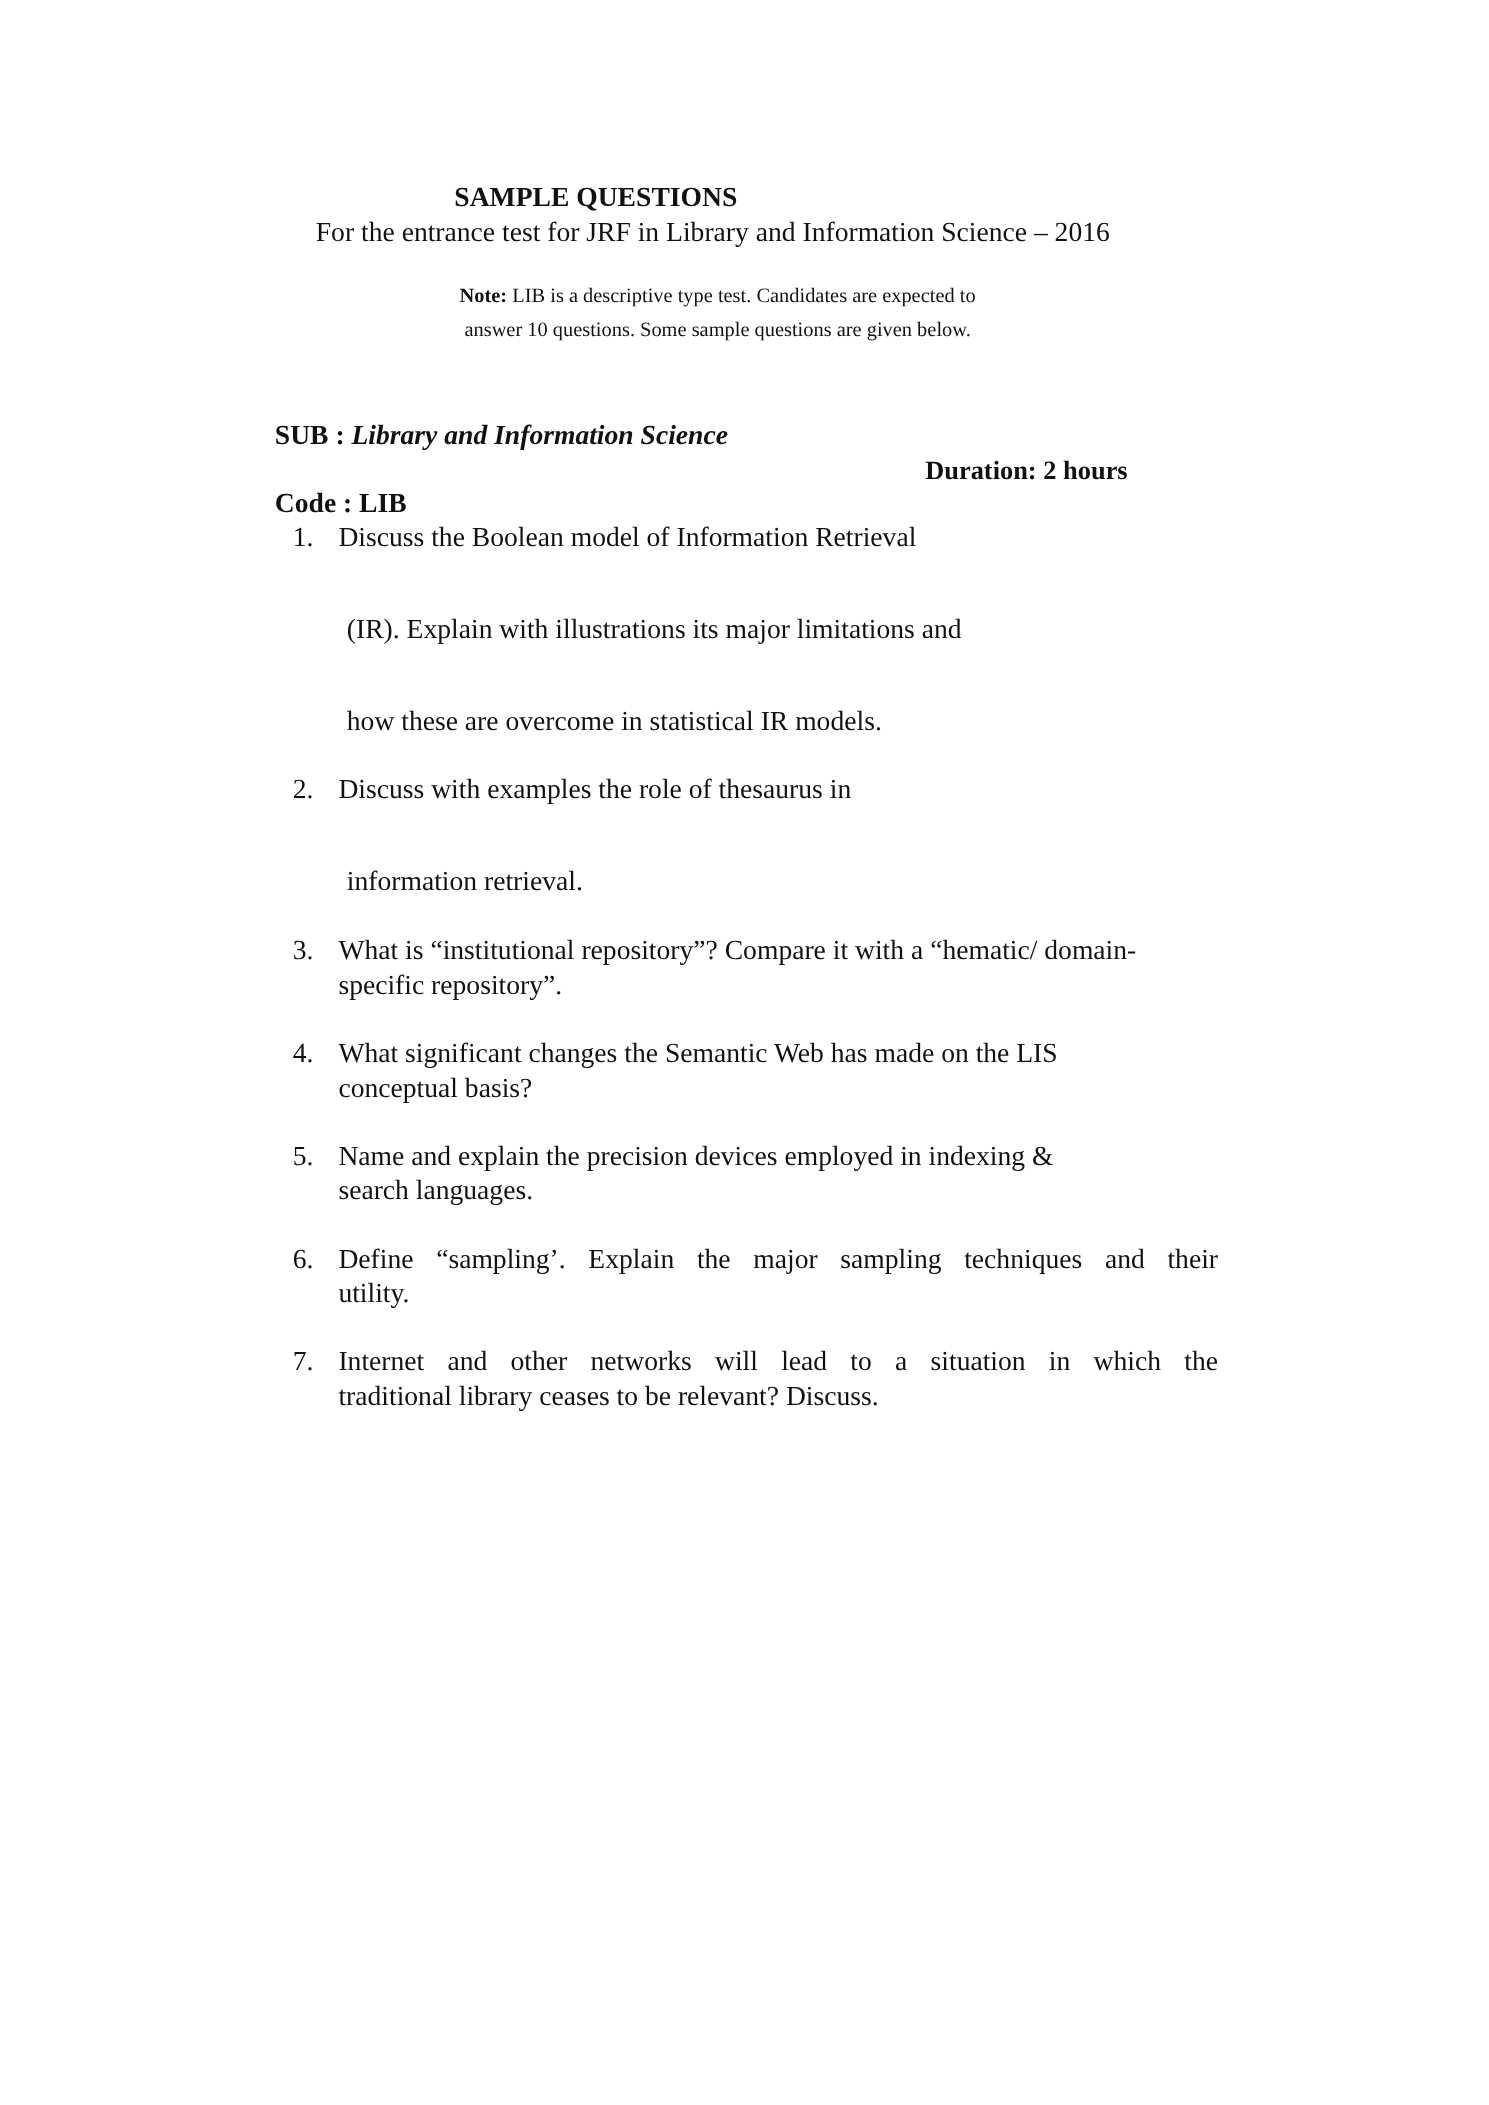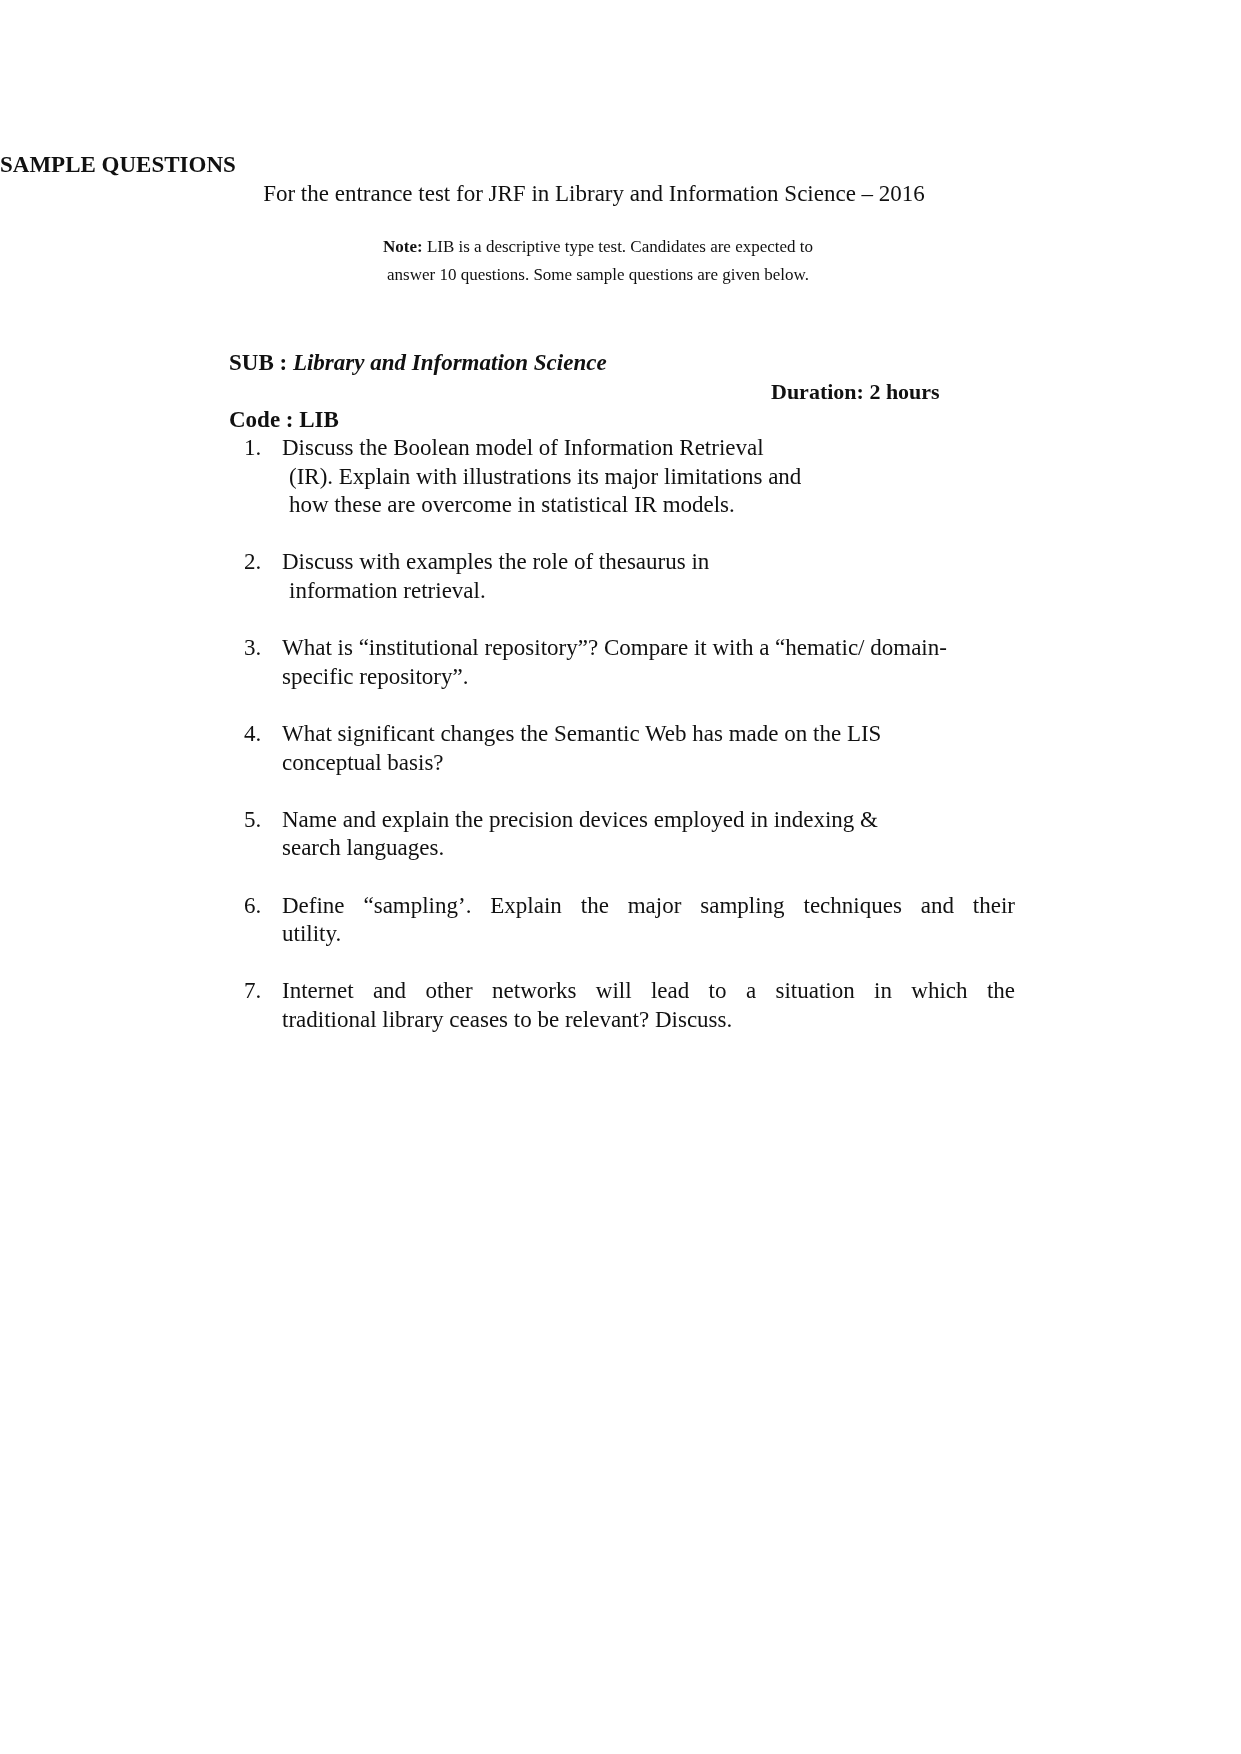--- a/index.html
+++ b/index.html
@@ -4,21 +4,21 @@
 <style>
   html, body { margin: 0; padding: 0; background: #ffffff; }
   body {
     width: 1241px; height: 1754px; position: relative; overflow: hidden;
     font-family: "Liberation Serif", "DejaVu Serif", serif;
     color: #111111;
   }
   .page { position: absolute; left: 0; top: 0; width: 1241px; height: 1754px; }
   .title {
     position: absolute; left: 0; width: 993px; top: 151px;
-    font-weight: bold; font-size: 23px; line-height: 28px;
+    text-align: center; font-weight: bold; font-size: 23px; line-height: 28px;
   }
   .subtitle {
     position: absolute; left: 0; width: 1188px; top: 180px;
     text-align: center; font-size: 23px; line-height: 28px;
   }
   .note {
     position: absolute; left: 268px; width: 660px; top: 233px;
     text-align: center; font-size: 17px; line-height: 28px;
   }
   .note b { font-weight: bold; }
@@ -39,21 +39,21 @@
   .questions {
     position: absolute; left: 240px; top: 434px; width: 775px;
     margin: 0; padding: 0; list-style: none;
   }
   .q {
     position: relative; font-size: 23px; line-height: 28.6px;
     padding-left: 42px; margin-bottom: 28.6px;
   }
   .q .num { position: absolute; left: 4px; top: 0; }
   .q .line { display: block; white-space: nowrap; }
-  .q .line.indent { padding-left: 7px; }
+  .q .line.indent { padding-left: 7px; margin-top: 48px; }
   .q.justify .line { text-align: justify; text-align-last: justify; white-space: normal; }
   .q.justify .line.last { text-align-last: left; }
 </style>
 </head>
 <body>
 
 <div class="page">
 
   <div class="title">SAMPLE QUESTIONS</div>
   <div class="subtitle">For the entrance test for JRF in Library and Information Science – 2016</div>

